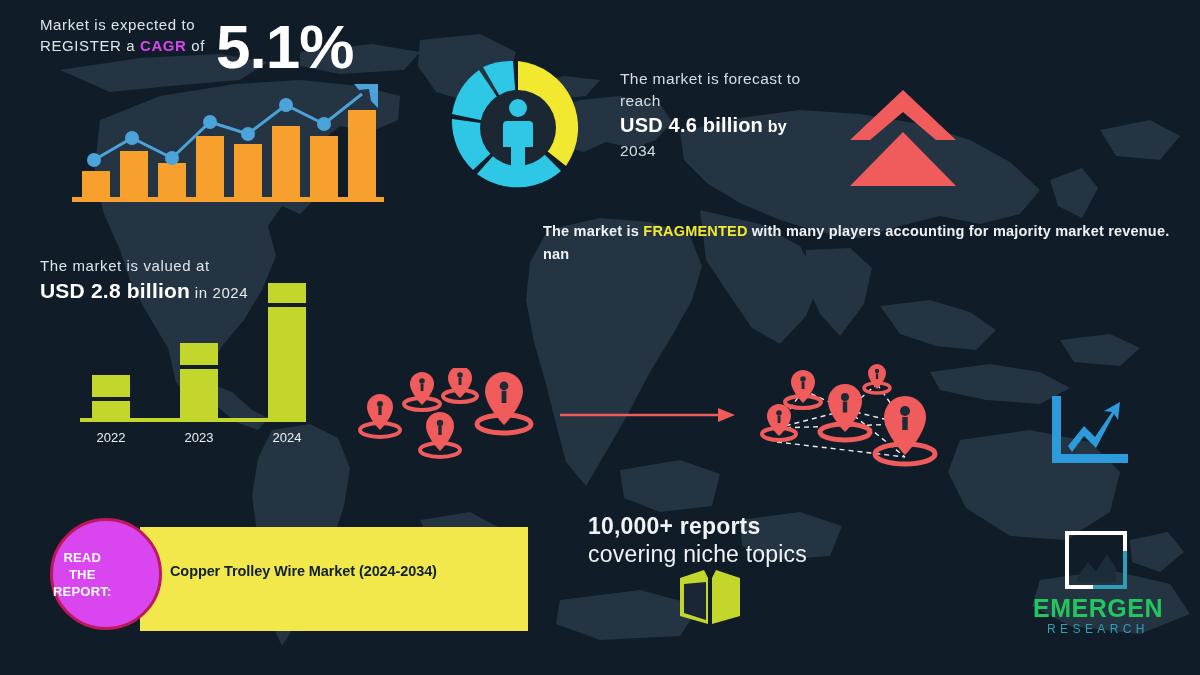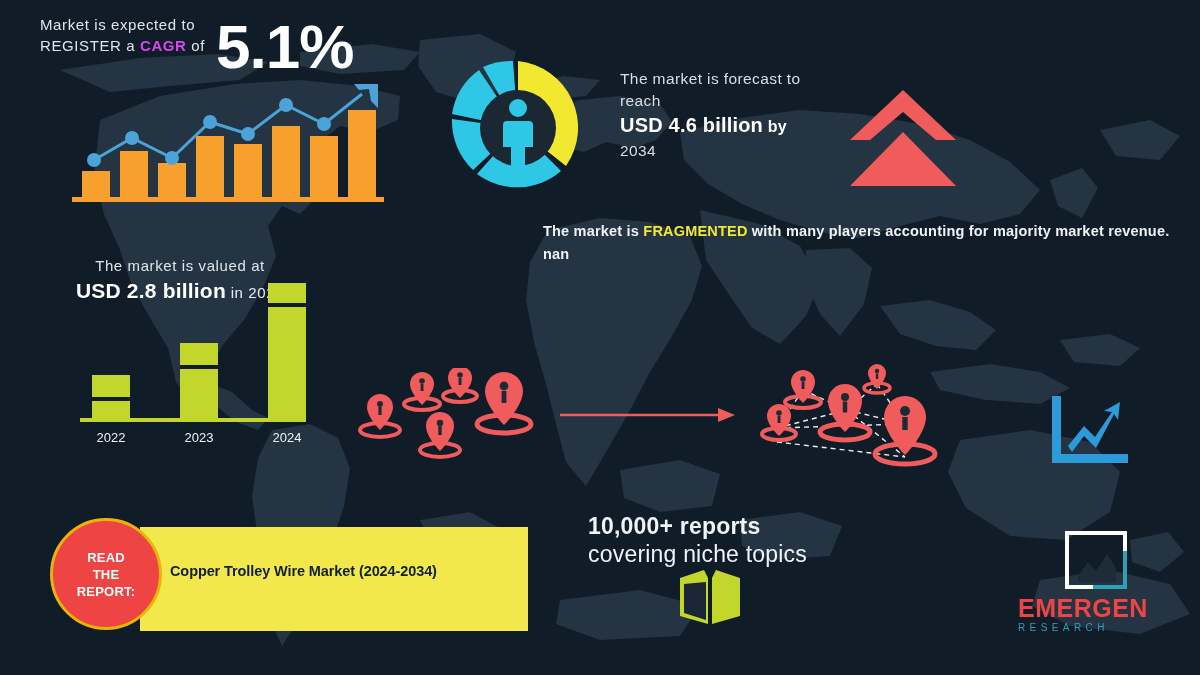--- a/index.html
+++ b/index.html
@@ -23,50 +23,50 @@
   .forecast-block{left:620px;top:68px;width:250px;}
   .forecast-lead{color:#d8dee4;font-size:15.5px;line-height:22px;letter-spacing:.4px;}
   .forecast-value{color:#ffffff;font-size:20px;font-weight:bold;line-height:27px;letter-spacing:.2px;}
   .forecast-value .light{font-size:16px;font-weight:bold;}
   .forecast-year{color:#d8dee4;font-size:15.5px;line-height:22px;letter-spacing:.4px;}
 
   .fragmented-block{left:499px;top:220px;width:640px;margin-left:44px;}
   .fragmented-block p{margin:0;color:#eef2f5;font-size:14.5px;line-height:23px;font-weight:bold;letter-spacing:.2px;}
   .fragmented-block .hl{color:#f2e830;}
 
-  .valued-block{left:40px;top:255px;width:280px;text-align:center;}
+  .valued-block{left:40px;top:255px;width:280px;}
   .valued-lead{color:#dfe5ea;font-size:15px;line-height:22px;letter-spacing:.6px;}
   .valued-value{color:#ffffff;font-size:21px;font-weight:bold;line-height:28px;letter-spacing:.2px;}
   .valued-value .yr{font-size:15px;font-weight:normal;color:#e8edf1;letter-spacing:.6px;}
 
   .reports-block{left:588px;top:512px;width:300px;}
   .reports-block div{color:#f0f4f7;font-size:23px;line-height:28px;letter-spacing:.2px;}
   .reports-block .big{font-weight:bold;}
 
   
   .cta-bar{left:140px;top:527px;width:388px;height:104px;background:#f2e84b;}
   .cta-bar-label{
     position:absolute;left:30px;top:0;height:88px;display:flex;align-items:center;
     color:#10202e;font-size:14.5px;font-weight:bold;letter-spacing:-.1px;
   }
   .cta-circle{
     left:50px;top:518px;width:106px;height:106px;border-radius:50%;
-    background:#ef4444;border:3px solid #eab308;display:flex;align-items:center;justify-content:center;
+    background:#d946ef;border:3px solid #be185d;display:flex;align-items:center;justify-content:flex-start;
   }
   .cta-circle span{color:#ffffff;font-size:13px;font-weight:bold;line-height:17px;text-align:center;letter-spacing:.2px;}
 
   
   .logo{left:1018px;top:530px;width:160px;height:110px;}
   .logo-name{
-    position:absolute;left:0;top:64px;width:160px;
-    color:#ef4444;font-size:25px;font-weight:bold;letter-spacing:.5px;
+    position:absolute;left:0;top:64px;width:160px;text-align:center;
+    color:#22c55e;font-size:25px;font-weight:bold;letter-spacing:.5px;
   }
   .logo-sub{
-    position:absolute;left:0;top:92px;width:160px;text-align:left;
-    color:#2f9fb5;font-size:10px;letter-spacing:4.4px;
+    position:absolute;left:0;top:92px;width:160px;text-align:center;
+    color:#2f9fb5;font-size:12px;letter-spacing:4.4px;
   }
 </style>
 </head>
 <body>
 
 <div id="canvas">
 
   <svg id="worldmap" viewBox="0 0 1200 675" preserveAspectRatio="none">
     <rect x="0" y="0" width="1200" height="675" fill="#101c28"></rect>
     <g fill="#253442">

